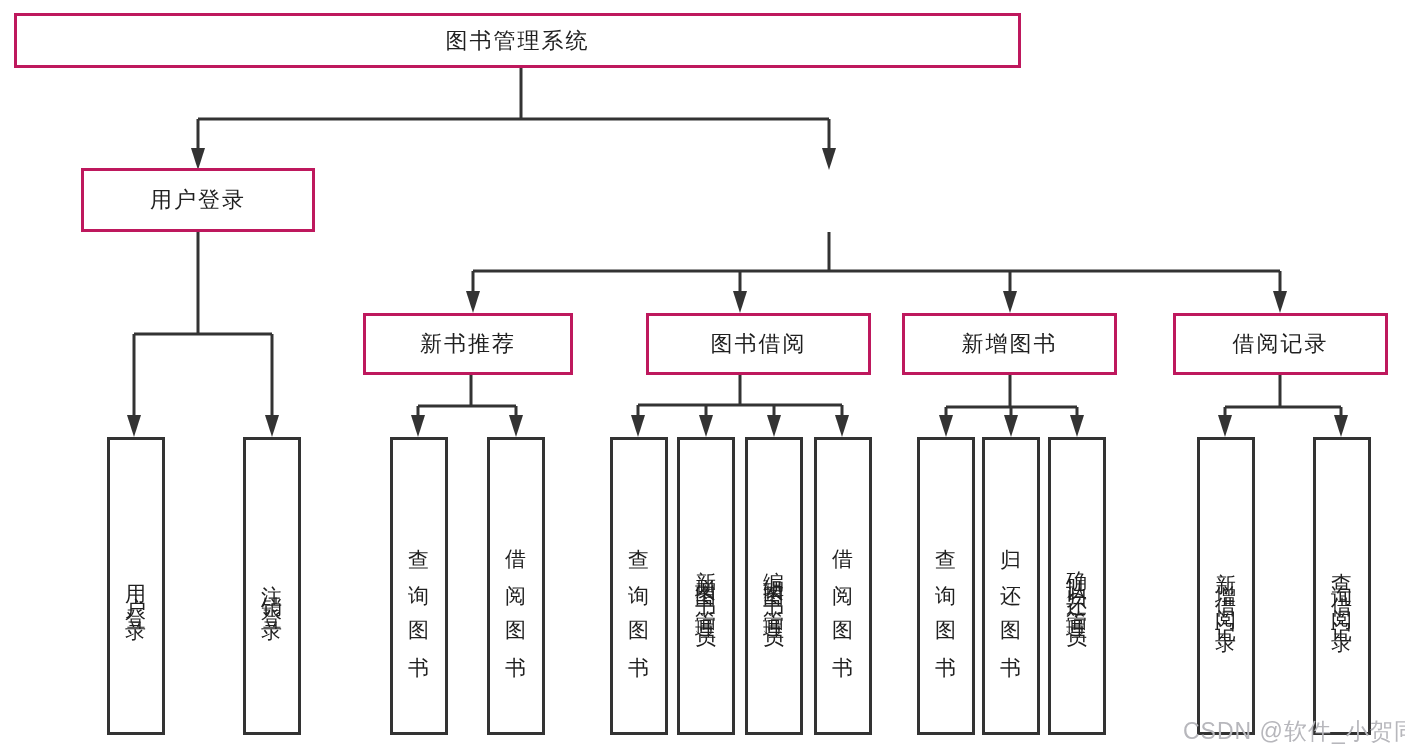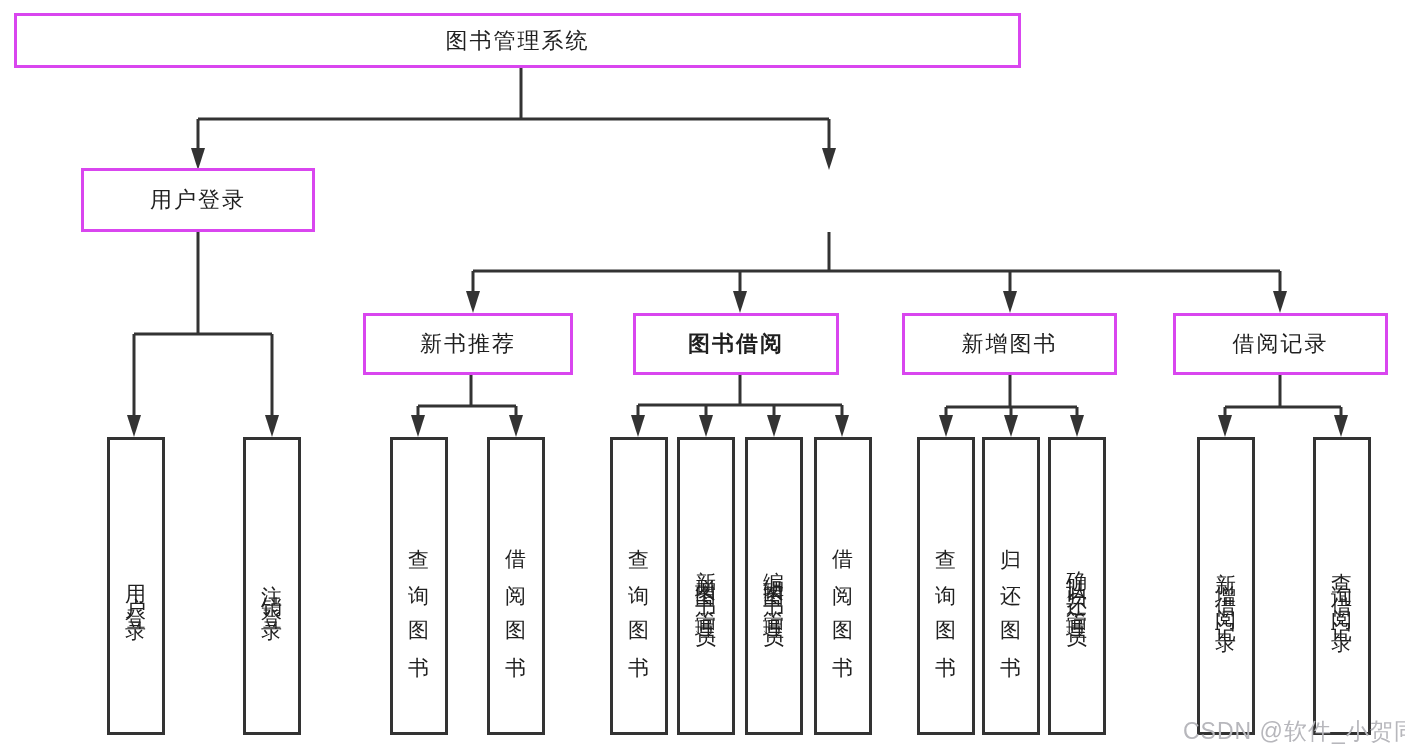--- a/index.html
+++ b/index.html
@@ -13,21 +13,21 @@
   }
   svg.connectors {
     position: absolute;
     left: 0; top: 0;
     width: 1405px; height: 747px;
     z-index: 1;
   }
   .hbox {
     position: absolute;
     box-sizing: border-box;
-    border: 3px solid #d946ef;
+    border: 3px solid #be185d;
     background: #ffffff;
     display: flex;
     align-items: center;
     justify-content: center;
     font-size: 22px;
     letter-spacing: 2px;
     color: #1f1f1f;
     z-index: 2;
   }
   .vbox {
@@ -143,21 +143,21 @@
     <span>图书管理系统</span>
   </div>
 
   <div class="hbox" style="left:81px; top:168px; width:234px; height:64px;">
     <span>用户登录</span>
   </div>
 
   <div class="hbox" style="left:363px; top:313px; width:210px; height:62px;">
     <span>新书推荐</span>
   </div>
-  <div class="hbox" style="left:633px; top:313px; width:206px; height:62px;font-weight:bold;">
+  <div class="hbox" style="left:646px; top:313px; width:225px; height:62px;">
     <span>图书借阅</span>
   </div>
   <div class="hbox" style="left:902px; top:313px; width:215px; height:62px;">
     <span>新增图书</span>
   </div>
   <div class="hbox" style="left:1173px; top:313px; width:215px; height:62px;">
     <span>借阅记录</span>
   </div>
 
   <div class="vbox sp-med" style="left:107px;">

